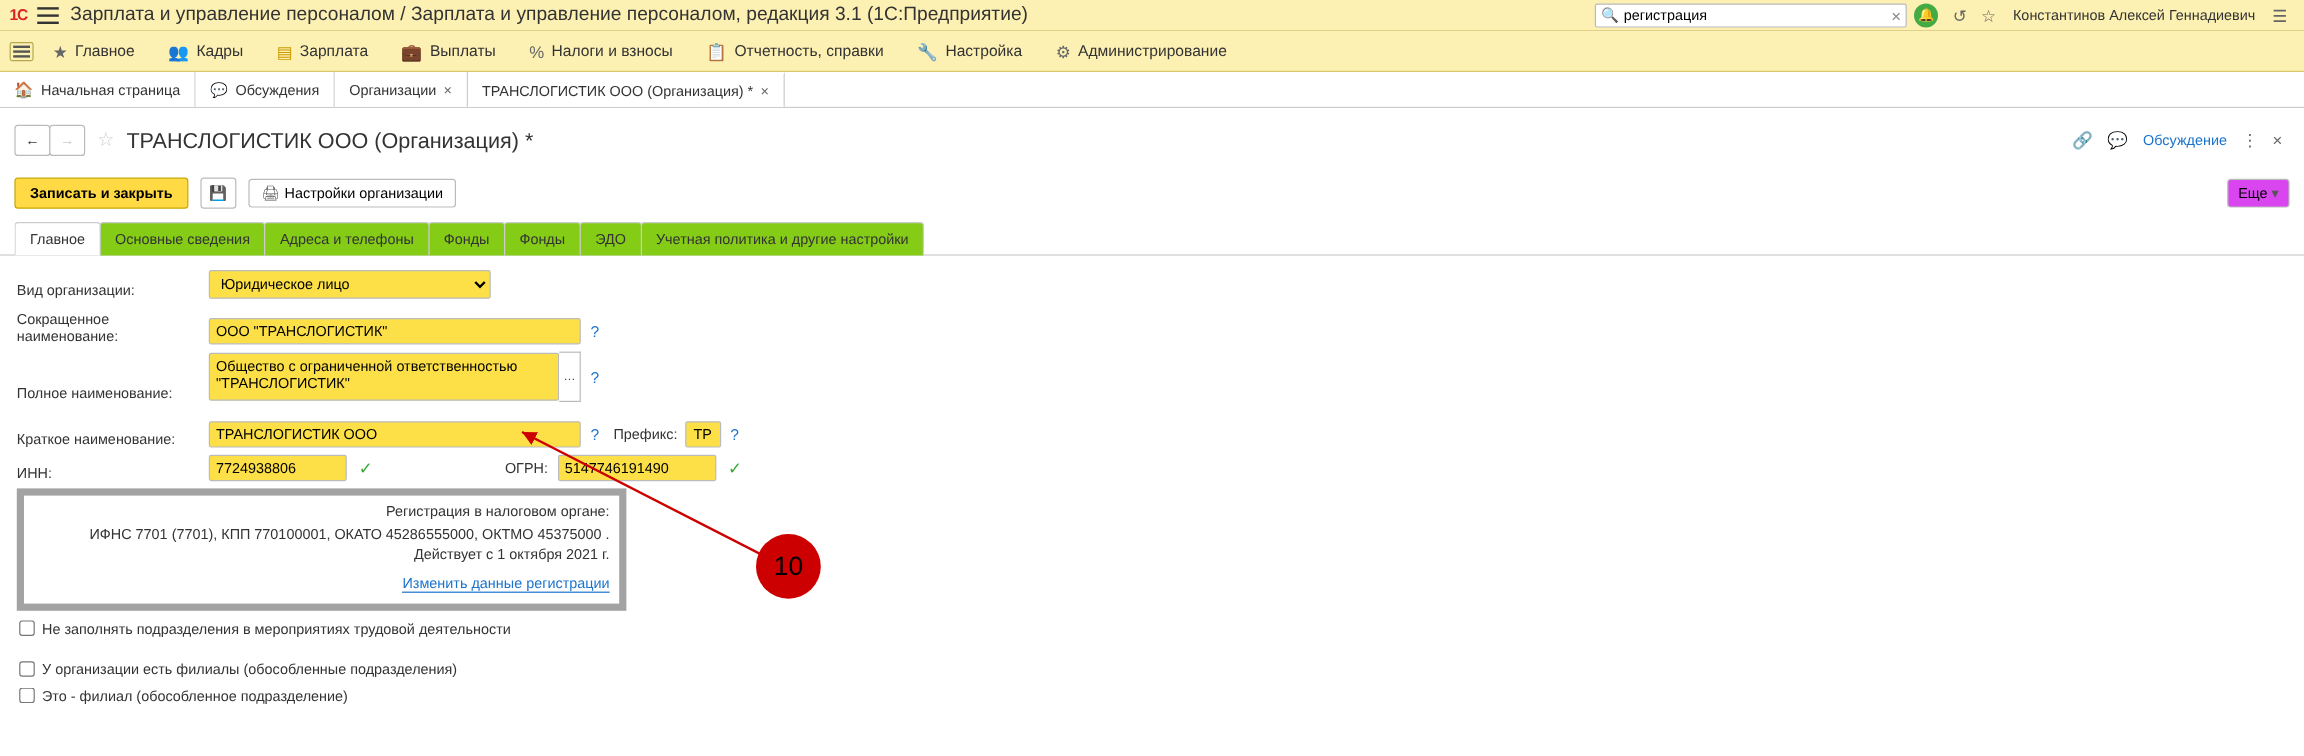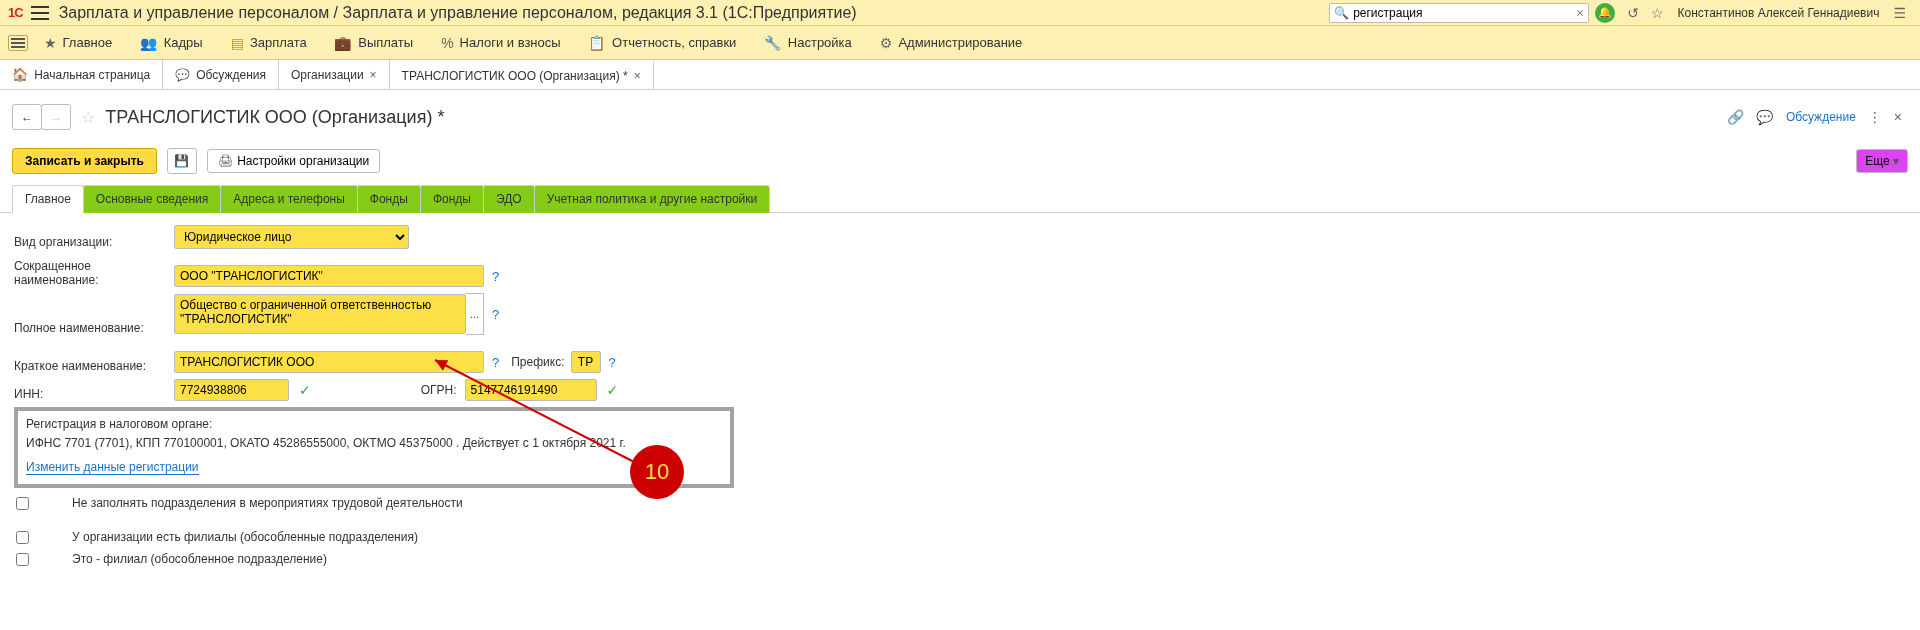--- a/index.html
+++ b/index.html
@@ -68,30 +68,30 @@
   .form-label { width: 160px; padding-top: 4px; font-size: 12px; }
   .form-field { display: flex; align-items: center; }
   select.fld, input.fld, textarea.fld { border: 1px solid #bbb; padding: 3px 5px; font-size: 12px; font-family: inherit; border-radius: 2px; background: #fde047; }
   select.fld { width: 235px; height: 24px; }
   input.fld { height: 22px; }
   textarea.fld { resize: none; }
   .fld-help { color: #1a73cc; font-size: 13px; margin-left: 8px; cursor: pointer; }
   .more-dots { border: 1px solid #bbb; border-left: none; height: 22px; width: 18px; display: flex; align-items: center; justify-content: center; cursor: pointer; font-size: 10px; background: #fff; }
   .check-ok { color: #3a3; font-size: 14px; margin-left: 10px; }
   
-  .reg-box { border: 4px solid #a3a3a3; padding: 6px 8px 10px; width: 720px; margin-top: 6px; position: relative; }
+  .reg-box { border: 6px solid #a3a3a3; padding: 6px 8px 10px; width: 508px; margin-top: 6px; position: relative; text-align: right; }
   .reg-title { font-size: 12px; margin-bottom: 4px; }
   .reg-body { font-size: 12px; line-height: 1.4; }
   .reg-link { display: inline-block; margin-top: 8px; font-size: 12px; }
   .reg-link a { color: #1a73cc; text-decoration: none; border-bottom: 1px solid #1a73cc; }
   
-  .checkbox-row { display: flex; align-items: flex-end; margin-top: 8px; font-size: 12px; padding-left: 2px; gap: 37px; }
+  .checkbox-row { display: flex; align-items: center; margin-top: 8px; font-size: 12px; padding-left: 2px; }
   .checkbox-row input { margin-right: 6px; }
   
-  .annot-badge { position: absolute; width: 54px; height: 54px; border-radius: 50%; background: #c00; color: #fde047; display: flex; align-items: center; justify-content: center; font-size: 22px; font-weight: normal; }
+  .annot-badge { position: absolute; width: 54px; height: 54px; border-radius: 50%; background: #c00; color: #000000; display: flex; align-items: center; justify-content: center; font-size: 22px; font-weight: normal; }
   
   svg.arrow-line { position: absolute; pointer-events: none; }
 </style>
 </head>
 <body>
 
 <div class="titlebar">
   <span class="logo">1С</span>
   <div class="burger">
       <span></span>

